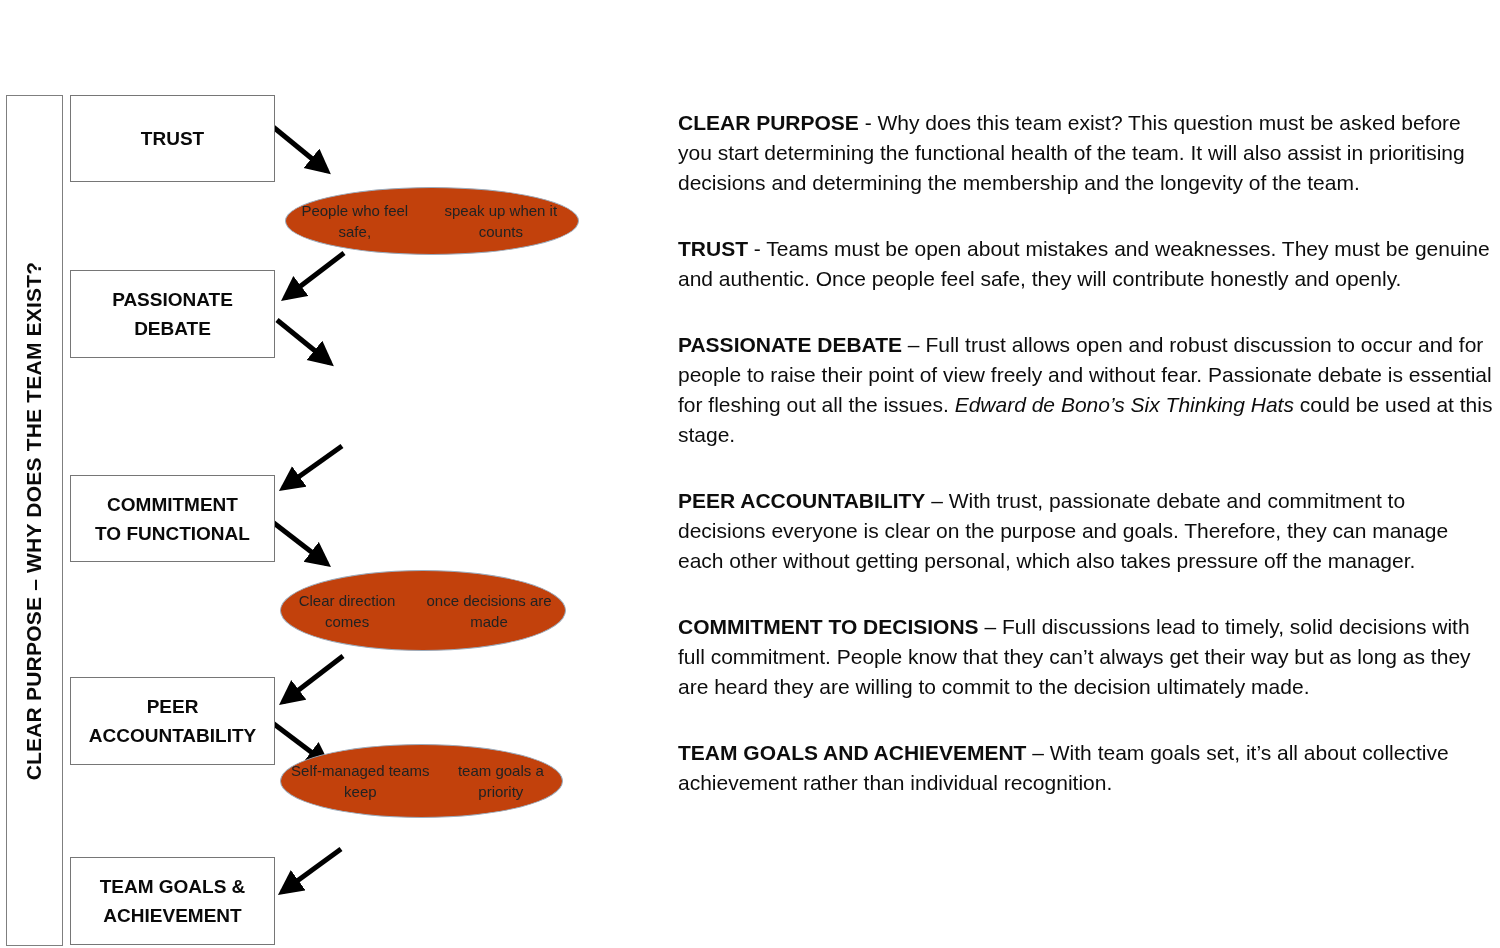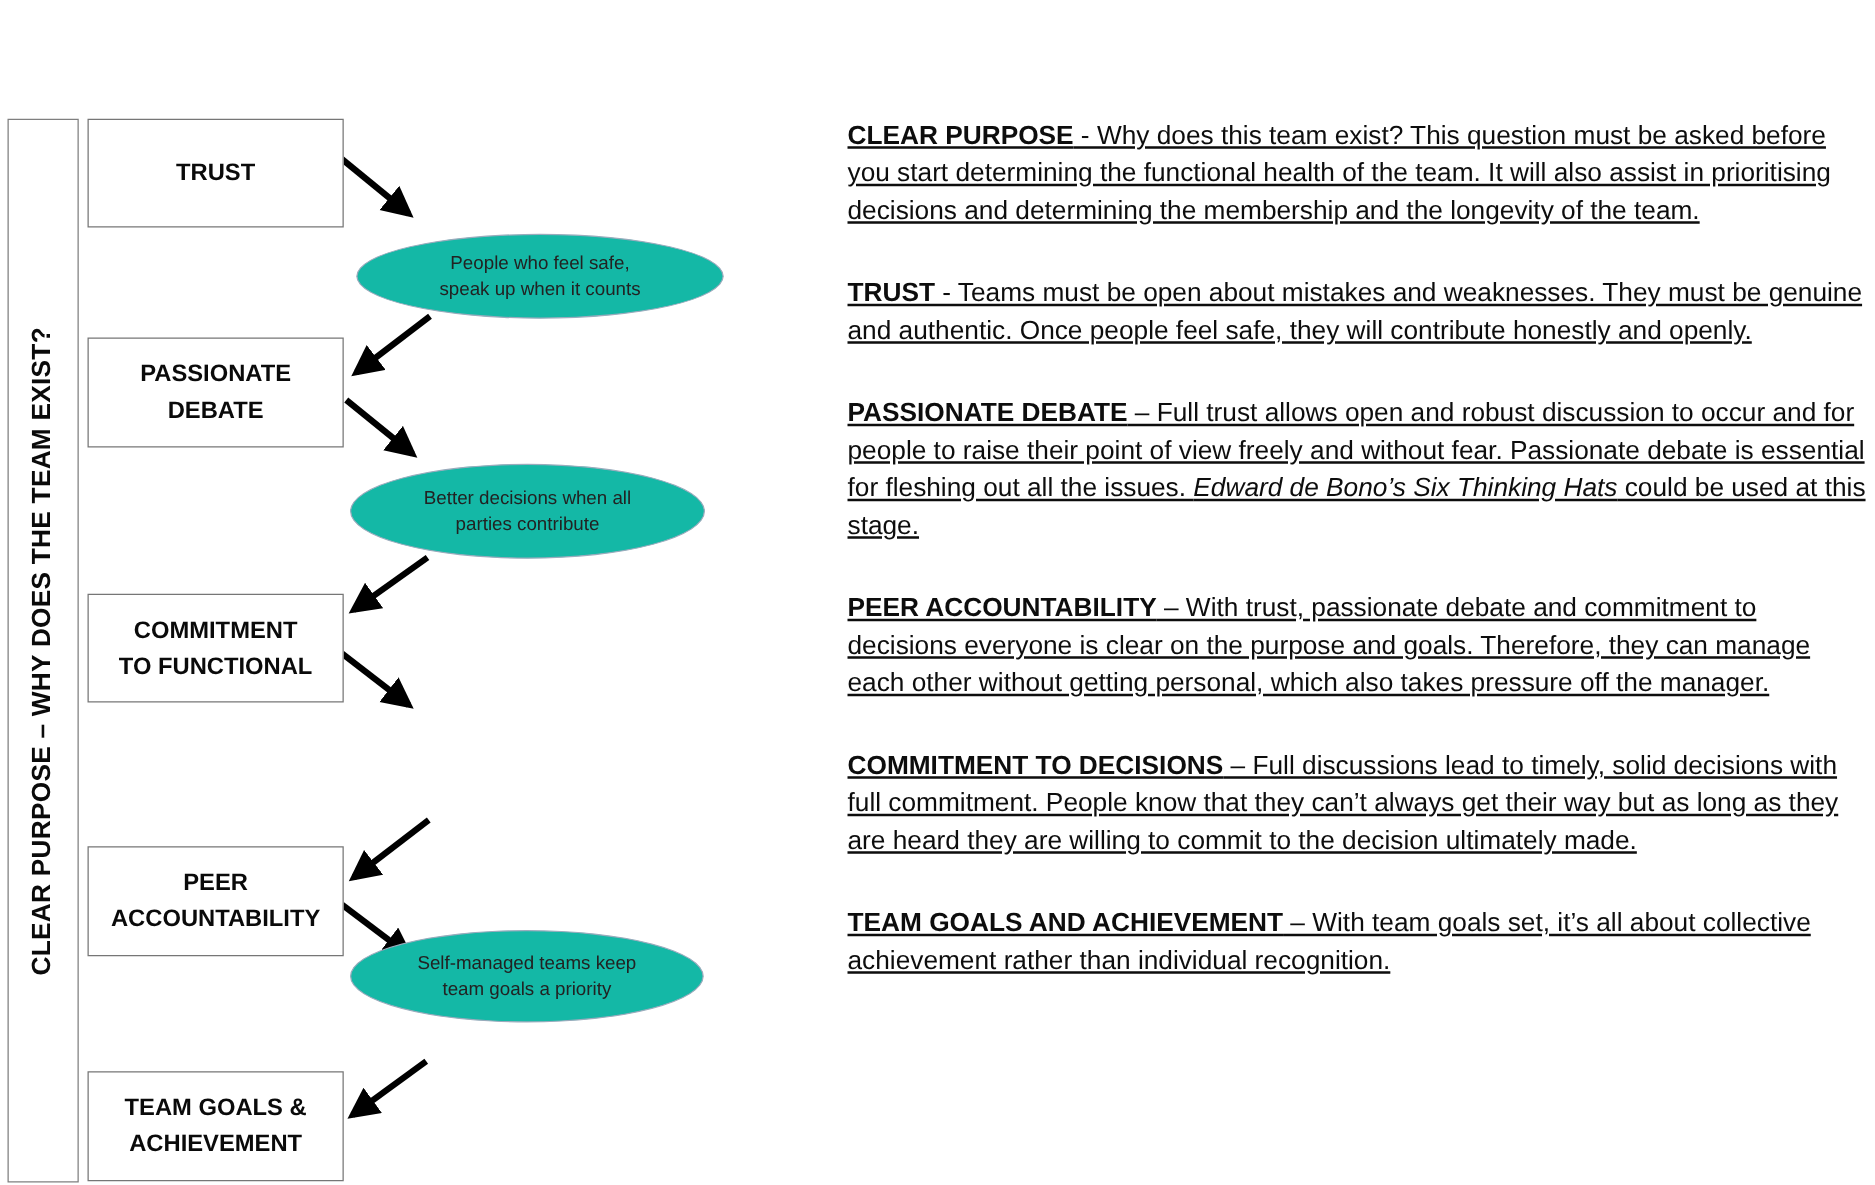--- a/index.html
+++ b/index.html
@@ -15,31 +15,31 @@
   .side-bar{position:absolute;left:6px;top:95px;width:55px;height:849px;border:1px solid #7f7f7f;
             display:flex;align-items:center;justify-content:center;overflow:visible;background:#fff;}
   .side-text{transform:rotate(-90deg);white-space:nowrap;font-weight:bold;font-size:21px;letter-spacing:.2px;color:#0a0a0a;}
 
   
   .fbox{position:absolute;left:70px;width:203px;border:1px solid #767676;background:#fff;
         display:flex;flex-direction:column;align-items:center;justify-content:center;
         text-align:center;font-weight:bold;font-size:19px;line-height:29px;color:#0a0a0a;}
 
   
-  .ellipse{position:absolute;border:1px solid #9aabbc;border-radius:50%;background:#14b8a6;
-           display:flex;flex-direction:column;align-items:center;justify-content:center;
+  .ellipse{position:absolute;border:1px solid #9aabbc;border-radius:50%;background:#c2410c;
+           display:flex;flex-direction:row;align-items:center;justify-content:center;
            text-align:center;font-size:15px;line-height:21px;color:#222;}
 
   
   .arrows{position:absolute;left:0;top:0;pointer-events:none;}
   .arrows line{stroke:#000000;stroke-width:5;}
 
   
   .text-col{position:absolute;left:678px;top:94px;width:818px;font-size:21px;line-height:30px;color:#0d0d0d;}
-  .text-col p{margin:0 0 36px 0;text-decoration:underline;}
+  .text-col p{margin:14px 0 36px 0;}
   .text-col strong{font-weight:bold;}
   .text-col em{font-style:italic;}
 </style>
 </head>
 <body>
 
 <div class="canvas">
 
 
   <div class="side-bar">
@@ -79,23 +79,23 @@
   </div>
   <div class="fbox" style="top:857px;height:86px;">
     <span>TEAM GOALS &amp;</span>
     <span>ACHIEVEMENT</span>
   </div>
 
   <div class="ellipse" style="left:285px;top:187px;width:292px;height:66px;">
     <span>People who feel safe,</span>
     <span>speak up when it counts</span>
   </div>
-  <div class="ellipse" style="left:280px;top:371px;width:282px;height:74px;">
-    <span>Better decisions when all</span>
-    <span>parties contribute</span>
+  <div class="ellipse" style="left:280px;top:570px;width:284px;height:79px;">
+    <span>Clear direction comes</span>
+    <span>once decisions are made</span>
   </div>
   <div class="ellipse" style="left:280px;top:744px;width:281px;height:72px;">
     <span>Self-managed teams keep</span>
     <span>team goals a priority</span>
   </div>
 
   <div class="text-col">
     <p>
       <strong>CLEAR PURPOSE</strong><span> - Why does this team exist? This question must be asked before you start determining the functional health of the team. It will also assist in prioritising decisions and determining the membership and the longevity of the team.</span><em></em><span></span>
     </p>

